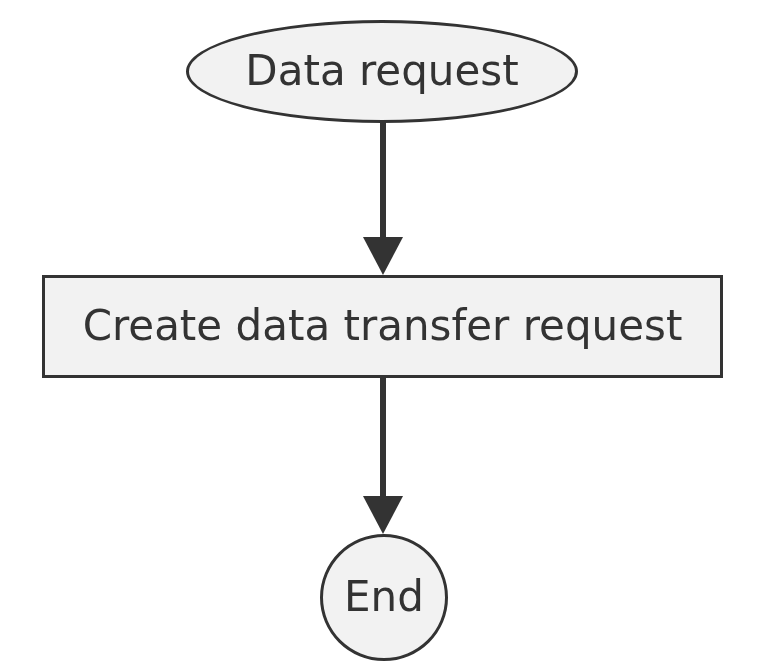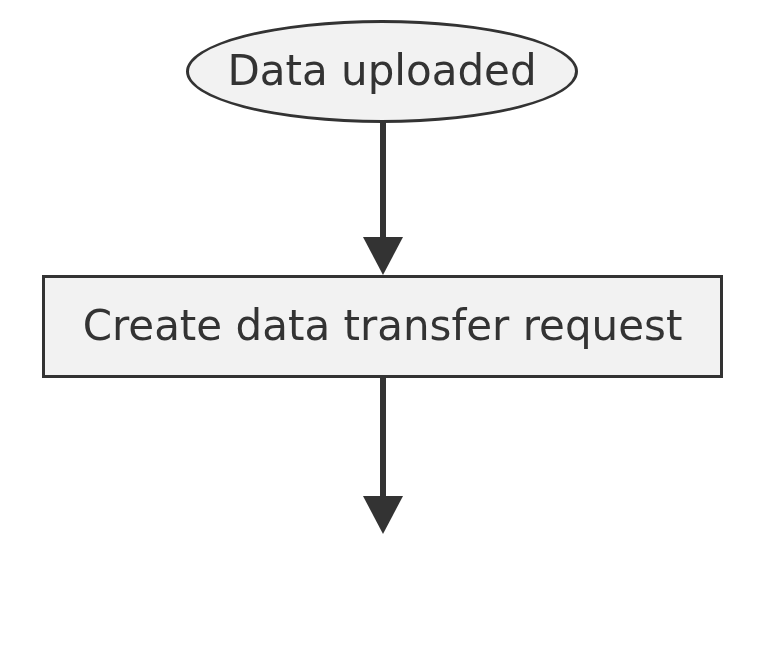--- a/index.html
+++ b/index.html
@@ -81,27 +81,30 @@
     left: 363px;
     top: 496px;
   }
 </style>
 </head>
 <body>
 
 <div class="canvas">
 
   <div class="node node-ellipse">
-    <span>Data uploaded</span>
+    <span>Data request</span>
   </div>
 
   <div class="edge-line edge-line-1"></div>
   <div class="edge-head edge-head-1"></div>
 
   <div class="node node-rect">
     <span>Create data transfer request</span>
   </div>
 
   <div class="edge-line edge-line-2"></div>
   <div class="edge-head edge-head-2"></div>
 
+  <div class="node node-circle">
+    <span>End</span>
+  </div>
 
 </div>
 
 </body></html>

